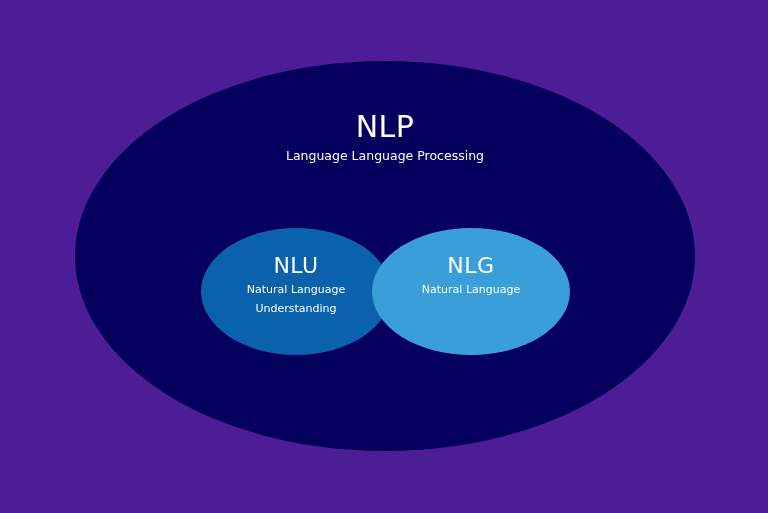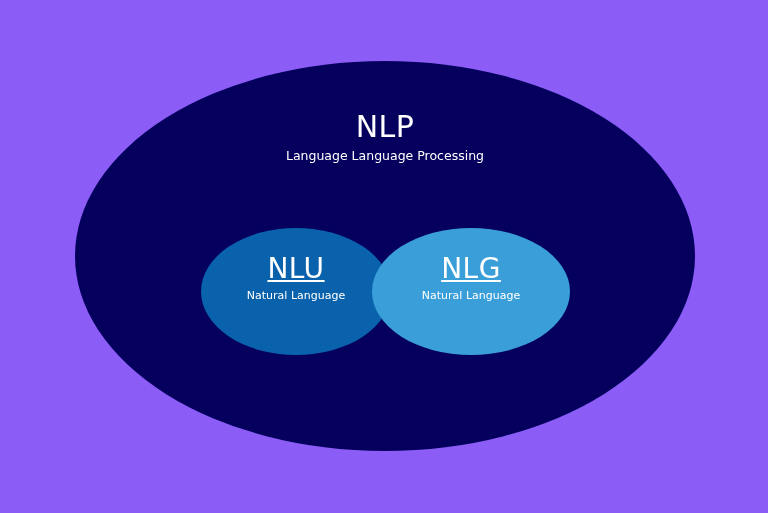--- a/index.html
+++ b/index.html
@@ -61,41 +61,42 @@
     .nlp-label .sub { font-size: 12.5px; margin-top: 4px; }
 
     .nlu-label {
       left: 201px; top: 255px;
       width: 190px;
     }
     .nlg-label {
       left: 372px; top: 255px;
       width: 198px;
     }
-    .nlu-label .title, .nlg-label .title { font-size: 28px; text-decoration: underline; }
+    .nlu-label .title, .nlg-label .title { font-size: 22px; }
     .nlu-label .sub, .nlg-label .sub { font-size: 11px; }
     .nlu-label .sub.first, .nlg-label .sub.first { margin-top: 3px; }
   </style>
 </head>
 <body>
 
-<div class="canvas" style="background: #8b5cf6;">
+<div class="canvas" style="background: #4c1d95;">
 
   <div class="ellipse outer" style="background: rgb(5, 0, 94);"></div>
   <div class="ellipse nlu" style="background: rgb(10, 98, 172);"></div>
   <div class="ellipse nlg" style="background: rgb(58, 159, 217);"></div>
 
   <div class="label-block nlp-label" style="color: rgb(255, 255, 255);">
     <span class="title">NLP</span>
     <span class="sub">Language Language Processing</span>
   </div>
 
   <div class="label-block nlu-label" style="color: rgb(255, 255, 255);">
     <span class="title">NLU</span>
     <span class="sub first">Natural Language</span>
+    <span class="sub">Understanding</span>
   </div>
 
   <div class="label-block nlg-label" style="color: rgb(255, 255, 255);">
     <span class="title">NLG</span>
     <span class="sub first">Natural Language</span>
   </div>
 
 </div>
 
 </body></html>

